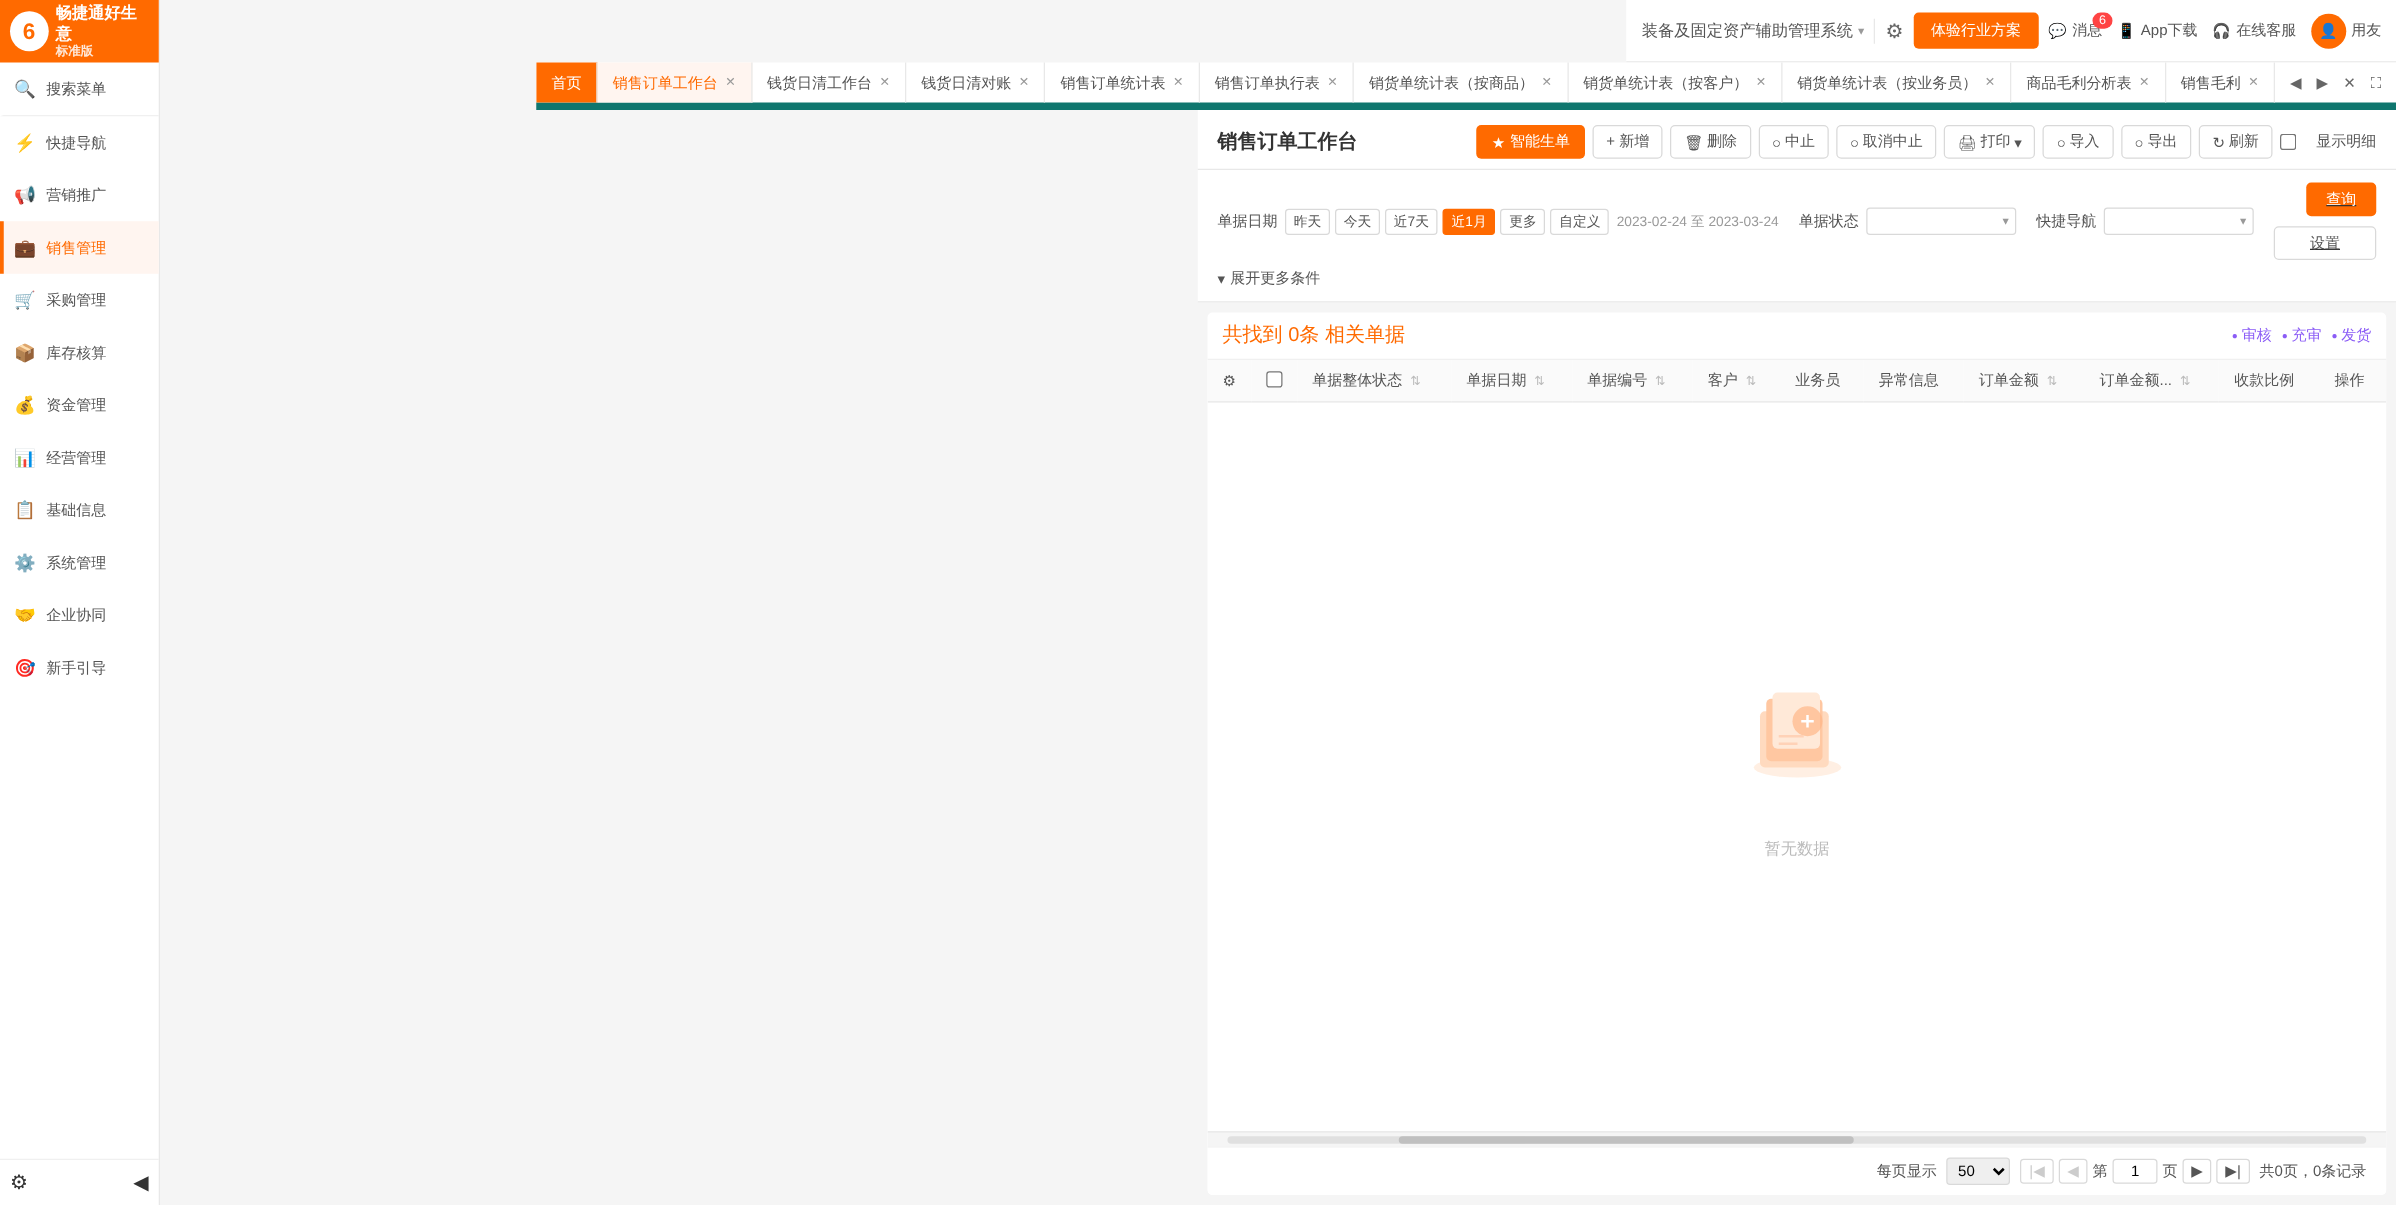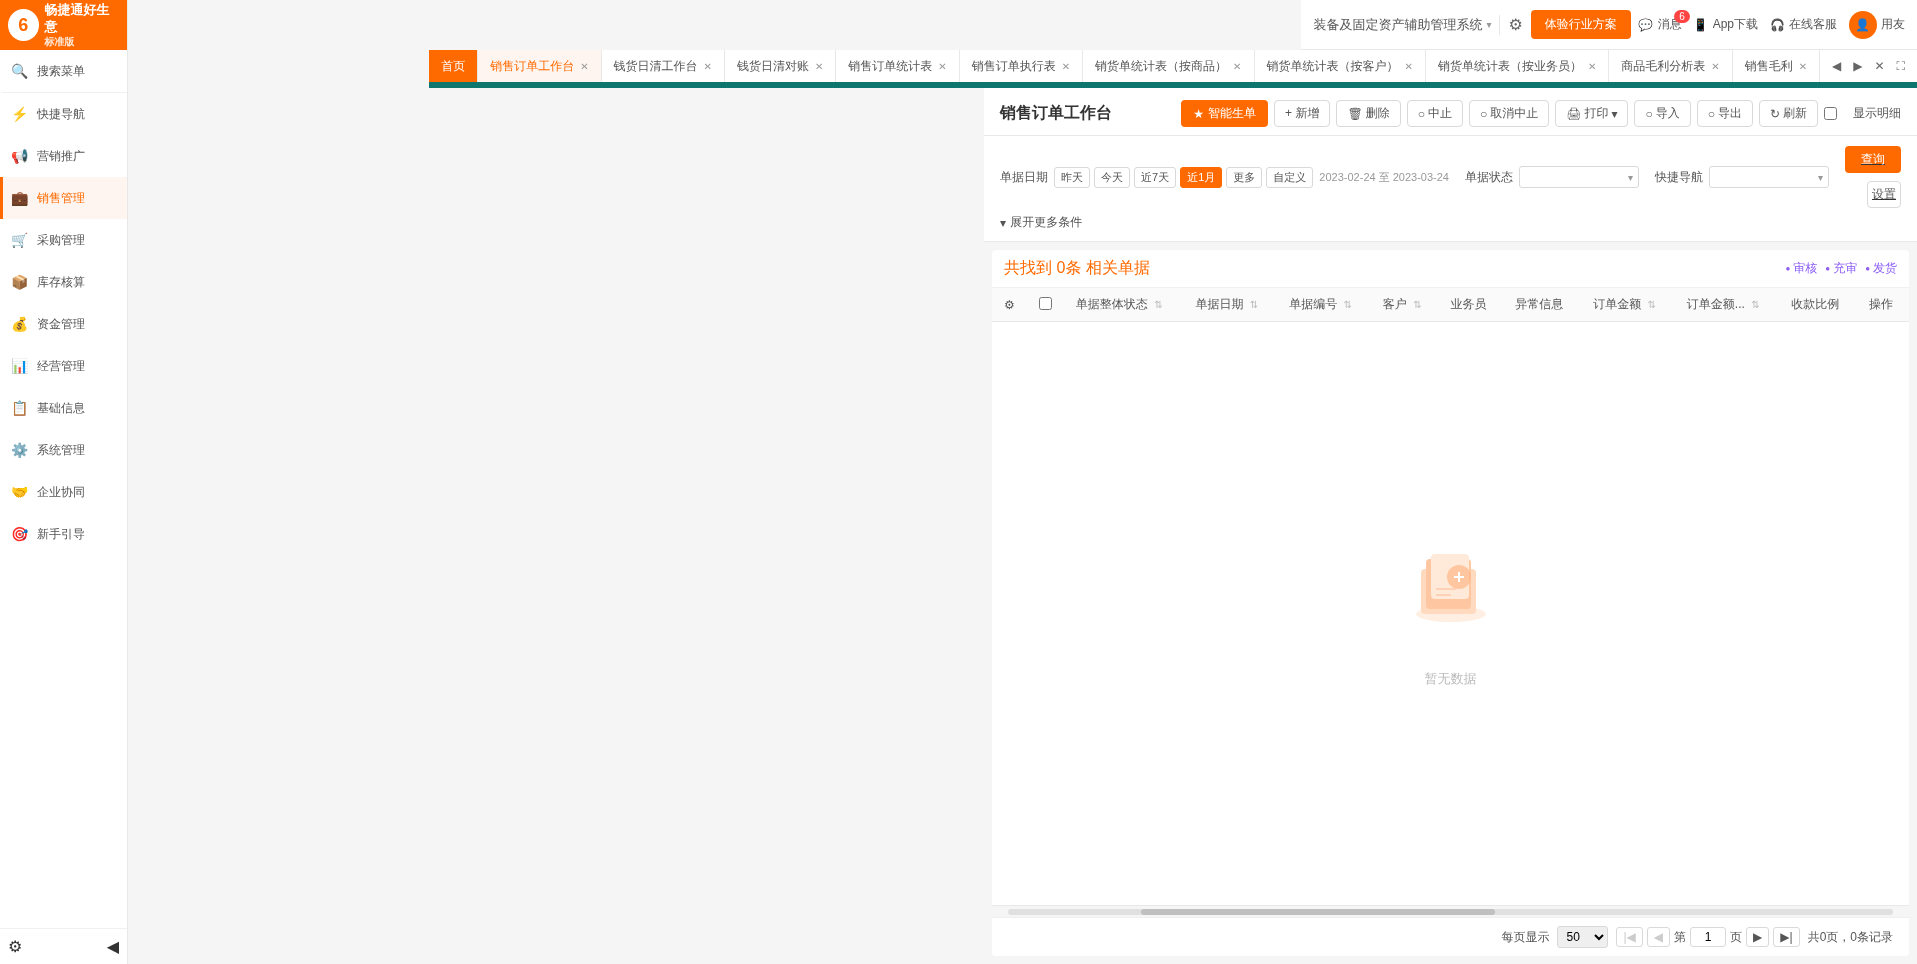--- a/index.html
+++ b/index.html
@@ -64,21 +64,21 @@
     .filter-label { color: #555; font-size: 12px; white-space: nowrap; }
     .filter-date-btns { display: flex; align-items: center; gap: 4px; }
     .date-btn { padding: 2px 6px; border: 1px solid #d9d9d9; border-radius: 3px; cursor: pointer; font-size: 11px; color: #555; background: #fff; }
     .date-btn.active { background: #ff6a00; color: #fff; border-color: #ff6a00; }
     .date-range { font-size: 11px; color: #999; }
     .filter-select { border: 1px solid #d9d9d9; border-radius: 3px; padding: 3px 20px 3px 6px; font-size: 12px; color: #555; background: #fff; cursor: pointer; appearance: none; min-width: 120px; }
     .select-wrapper { position: relative; display: inline-block; }
     .select-wrapper::after { content: '▾'; position: absolute; right: 6px; top: 50%; transform: translateY(-50%); color: #999; pointer-events: none; font-size: 10px; }
     .expand-more { display: flex; align-items: center; gap: 4px; color: #555; font-size: 12px; cursor: pointer; margin-top: 6px; }
     .query-btn { background: #ff6a00; color: #fff; border: none; padding: 5px 16px; border-radius: 4px; cursor: pointer; font-size: 12px; }
-    .set-btn { background: #fff; color: #555; border: 1px solid #d9d9d9; padding: 4px 4px; border-radius: 4px; cursor: pointer; font-size: 12px; margin-top: 4px; }
+    .set-btn { background: #fff; color: #555; border: 1px solid #d9d9d9; padding: 4px 28px; border-radius: 4px; cursor: pointer; font-size: 12px; margin-top: 4px; }
 
     
     .table-area { flex: 1; overflow: hidden; display: flex; flex-direction: column; background: #fff; margin: 8px; border-radius: 4px; }
     .table-header-bar { padding: 8px 12px; display: flex; align-items: center; justify-content: space-between; border-bottom: 1px solid #f0f0f0; }
     .result-count { font-size: 16px; color: #555; }
     .result-count span { color: #ff6a00; }
     .table-actions { display: flex; align-items: center; gap: 8px; }
     .action-link { color: #8b5cf6; font-size: 12px; cursor: pointer; display: flex; align-items: center; gap: 3px; }
     .action-link::before { content: '●'; font-size: 8px; }
 

